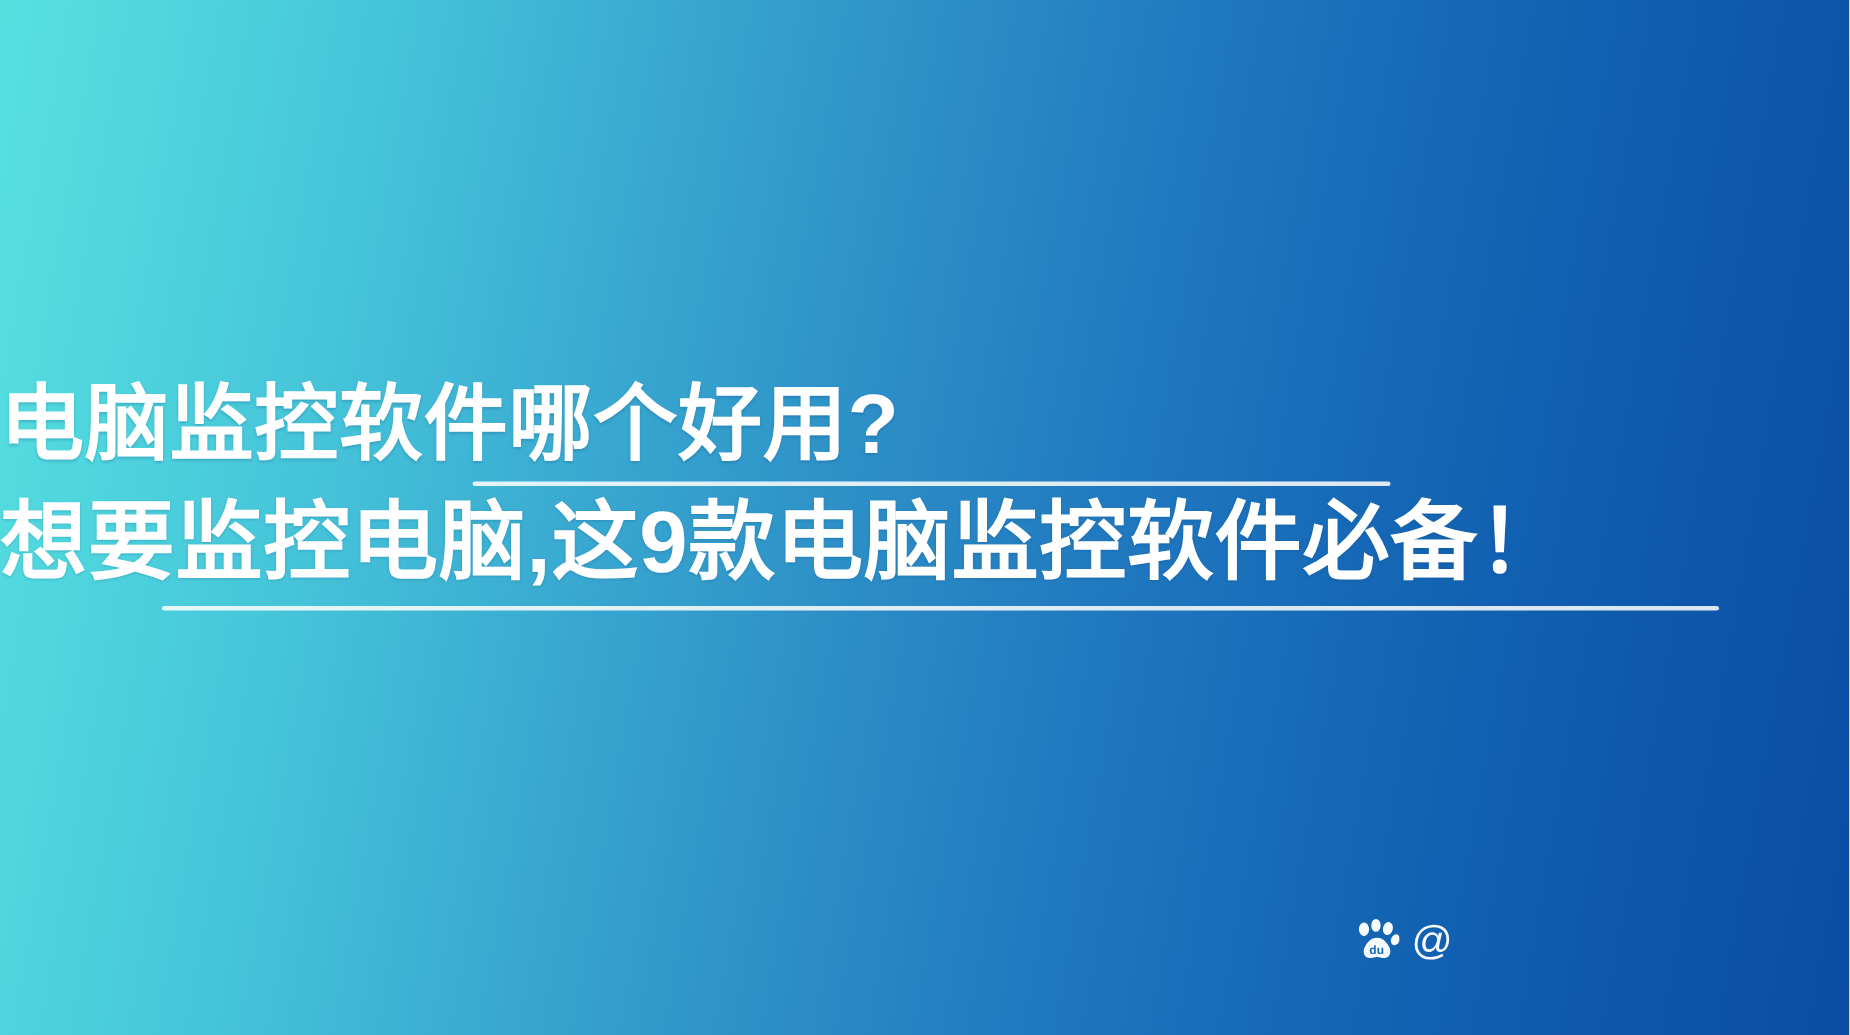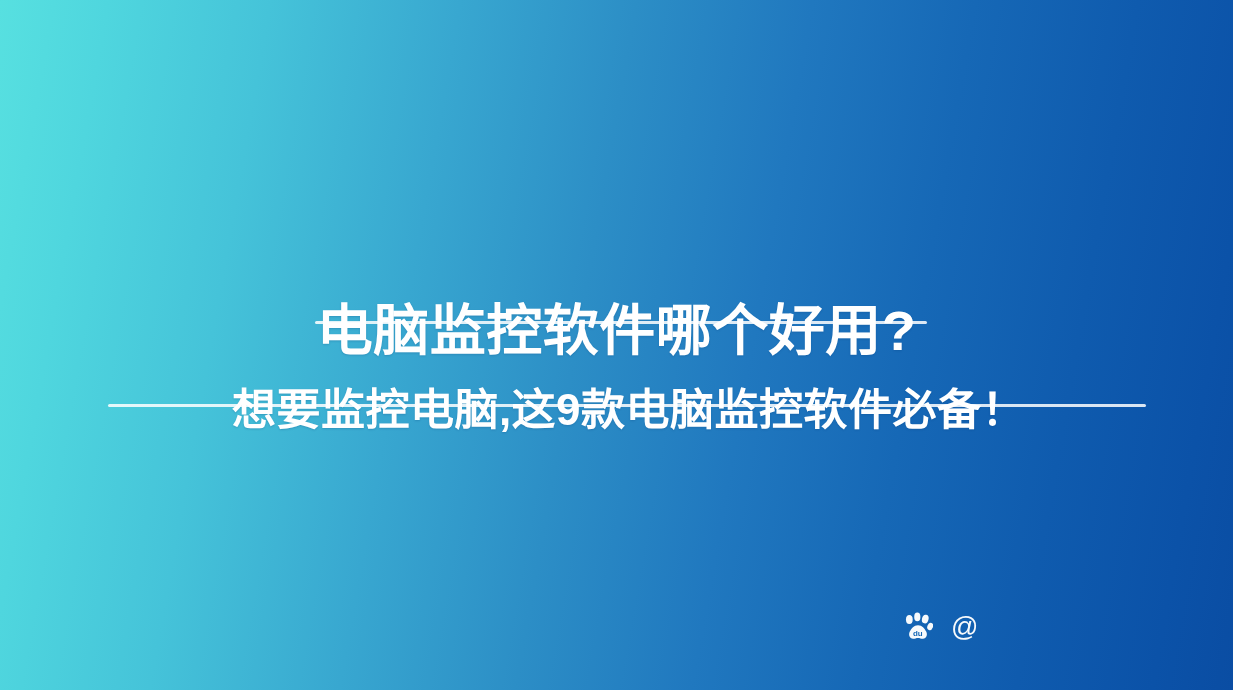--- a/index.html
+++ b/index.html
@@ -30,41 +30,38 @@
     -webkit-user-select: none;
     user-select: none;
   }
 
   
   .headline {
     position: absolute;
     left: 0;
     right: 0;
     top: 246px;
-    text-align: center;
-    margin-top: 48px;
   }
   .headline-line {
     display: block;
     position: relative;
     white-space: nowrap;
     color: #ffffff;
     font-weight: 700;
     letter-spacing: 0.5px;
     text-shadow: 0 1px 2px rgba(10, 60, 120, 0.22);
   }
   .line-1 {
     font-size: 56px;
     line-height: 74px;
   }
   .line-2 {
-    font-size: 44px;
+    font-size: 58px;
     line-height: 80px;
     margin-top: 2px;
-    padding-left: 25px;
   }
   .rule {
     position: absolute;
     height: 3px;
     background: rgba(255, 255, 255, 0.85);
     border-radius: 2px;
   }
   .rule-1 {
     left: 315px;
     width: 612px;
@@ -76,21 +73,21 @@
     top: 404px;
   }
 
   
   .watermark {
     position: absolute;
     left: 903px;
     top: 612px;
     display: flex;
     align-items: center;
-    gap: 18px;
+    gap: 8px;
     color: #ffffff;
     opacity: 0.97;
   }
   .paw-icon {
     width: 30px;
     height: 30px;
     display: block;
     flex: 0 0 auto;
   }
   .watermark-at {

